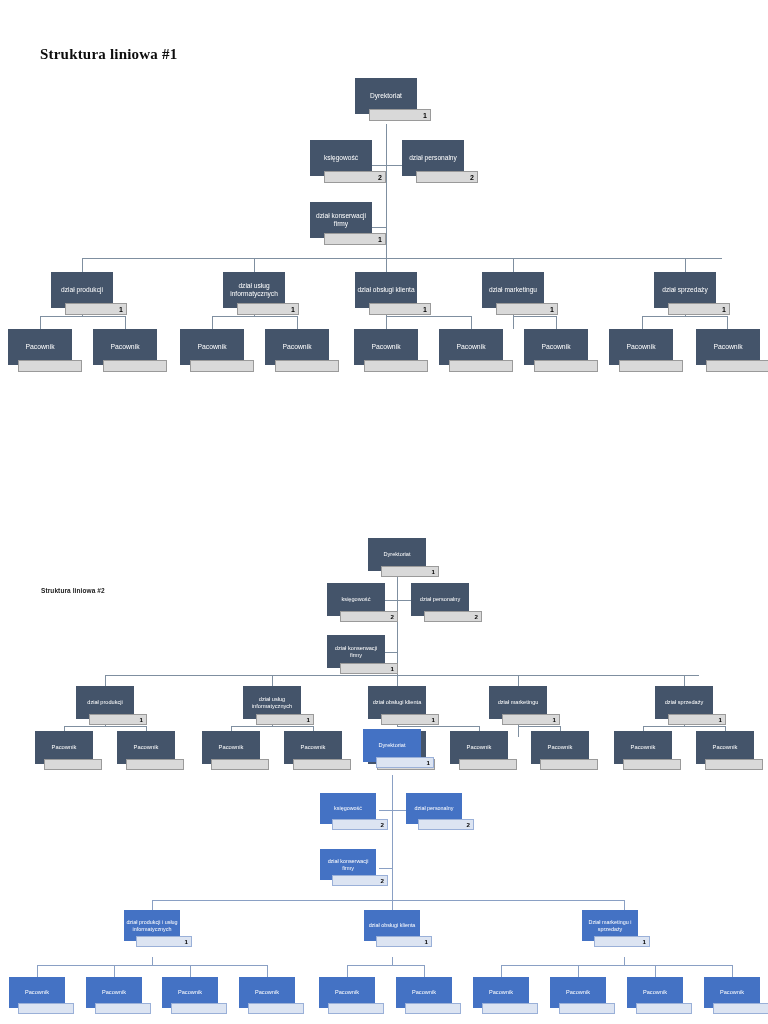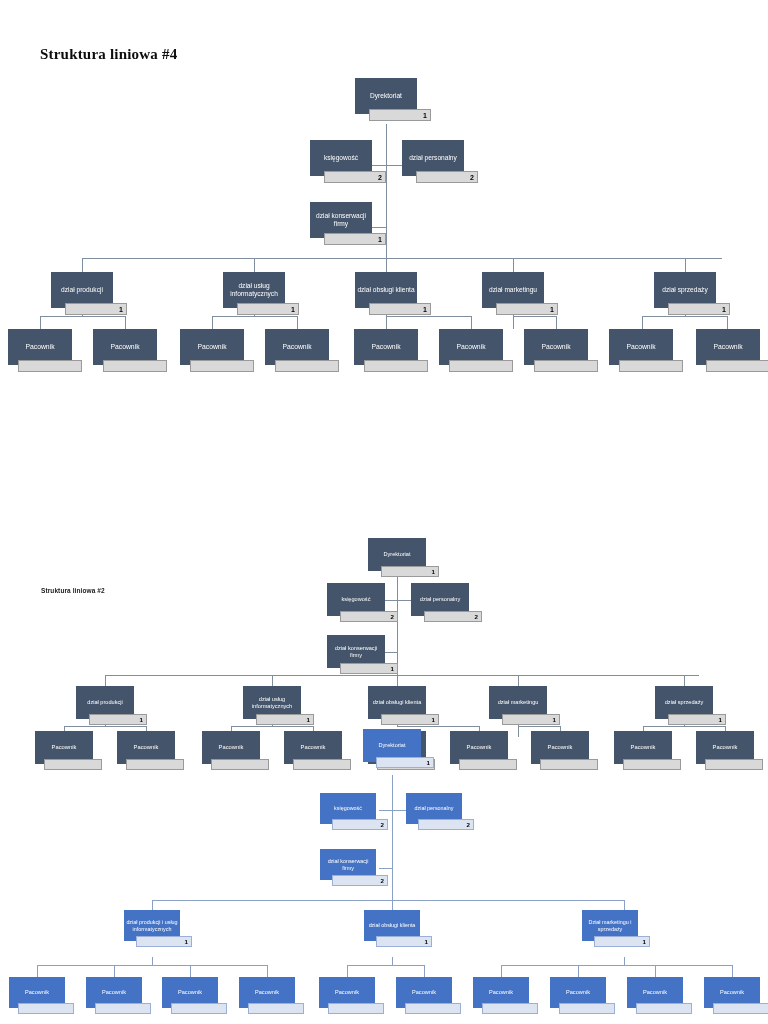--- a/index.html
+++ b/index.html
@@ -110,21 +110,21 @@
 
   .s3w { width: 56px; height: 40px; }
   .s3w .body { width: 56px; height: 31px; font-size: 5.6px; }
   .s3w .bar  { left: 9px; top: 26px; width: 56px; height: 11px; font-size: 6.2px; }
 
   .z-top { z-index: 30; }
 </style>
 </head>
 <body>
 
-<div class="title-main">Struktura liniowa #4</div>
+<div class="title-main">Struktura liniowa #1</div>
 <div class="title-sub">Struktura liniowa #2</div>
 
 <div>
 
   <div class="ln v" style="left:386px; top:124px; height:134px;"></div>
 
   <div class="ln h" style="left:372px; top:165px; width:14px;"></div>
   <div class="ln h" style="left:386px; top:165px; width:16px;"></div>
   <div class="ln h" style="left:372px; top:227px; width:14px;"></div>
 

